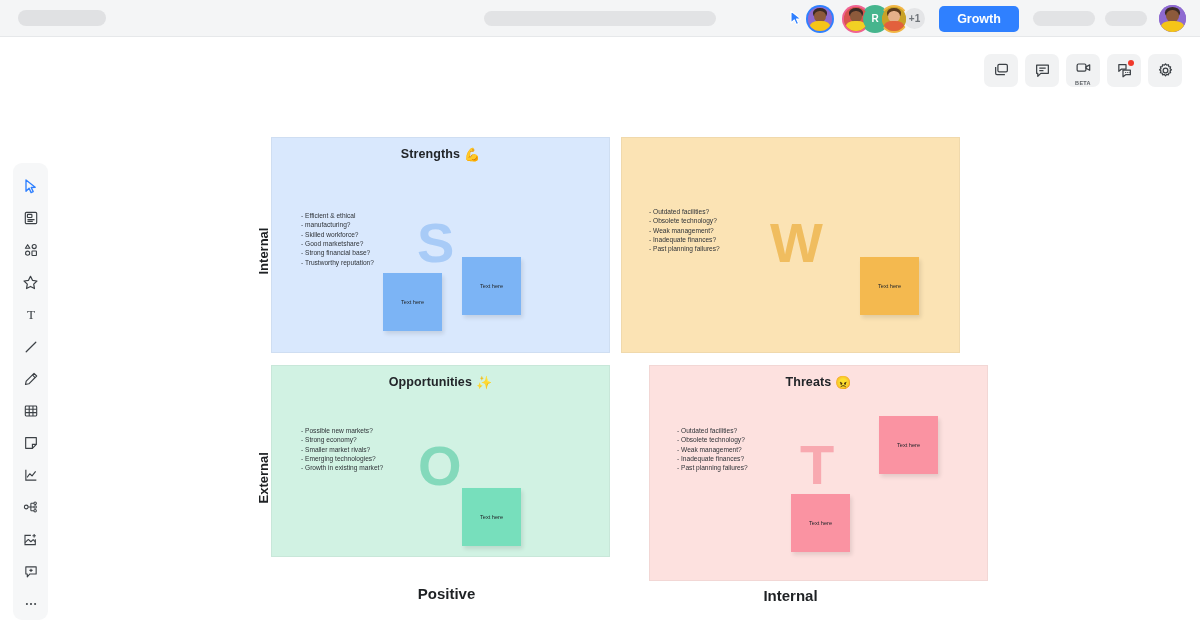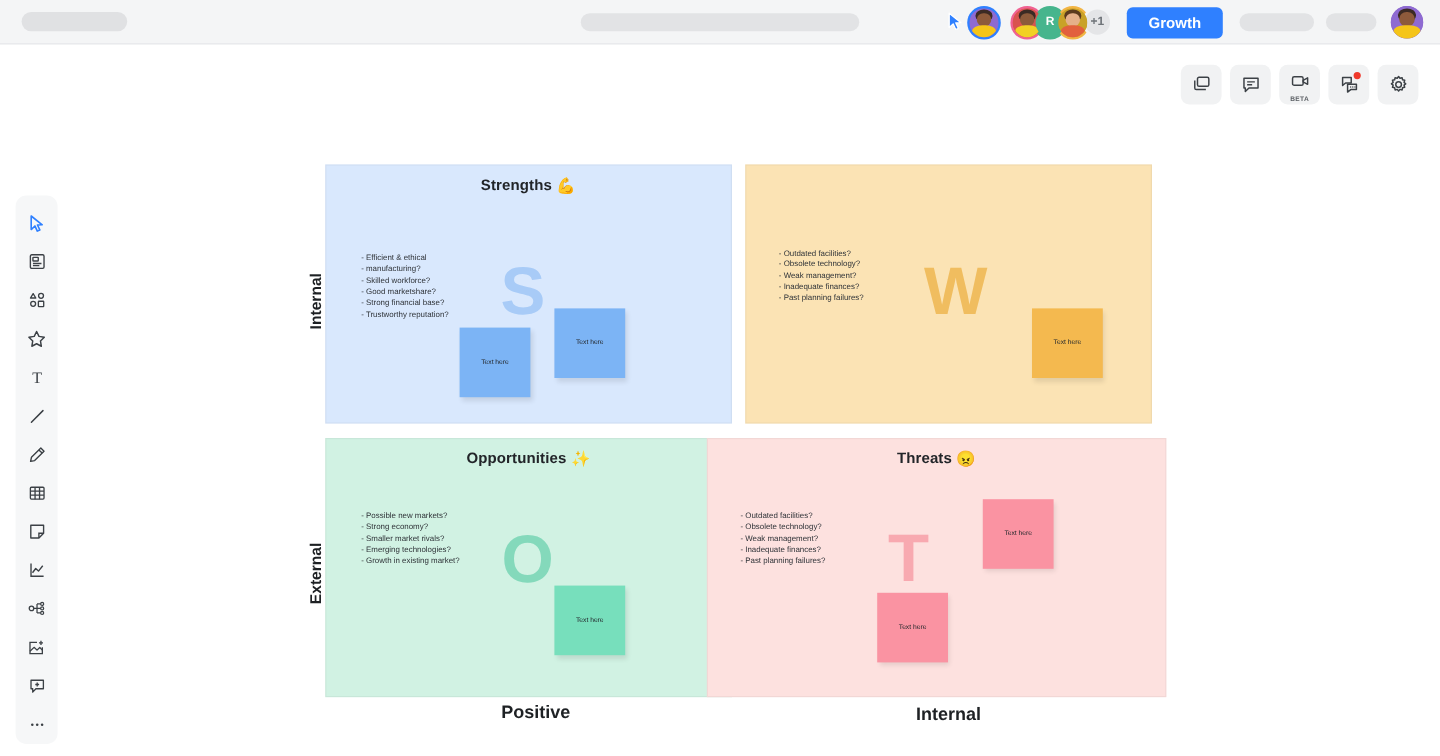--- a/index.html
+++ b/index.html
@@ -381,34 +381,34 @@
     <div class="quad" style="left:621px; top:137px; width:339px; height:216px; background:#fbe3b4;">
       <div class="watermark" style="left:148px; top:77px; color:#f0bd5f;">W</div>
       <div class="q-list" style="left:27px; top:69px;">- Outdated facilities?
 - Obsolete technology?
 - Weak management?
 - Inadequate finances?
 - Past planning failures?</div>
       <div class="sticky" style="left:238px; top:119px; width:59px; height:58px; background:#f4b94f;">Text here</div>
     </div>
 
-    <div class="quad" style="left:271px; top:365px; width:339px; height:216px; background:#d1f2e3;">
+    <div class="quad" style="left:271px; top:365px; width:339px; height:192px; background:#d1f2e3;">
       <div class="q-title">
         <span>Opportunities</span><span class="emo">✨</span>
       </div>
       <div class="watermark" style="left:146px; top:72px; color:#84d9bb;">O</div>
       <div class="q-list" style="left:29px; top:60px;">- Possible new markets?
 - Strong economy?
 - Smaller market rivals?
 - Emerging technologies?
 - Growth in existing market?</div>
       <div class="sticky" style="left:190px; top:122px; width:59px; height:58px; background:#77dfbc;">Text here</div>
     </div>
 
-    <div class="quad" style="left:589px; top:365px; width:383px; height:216px; background:#fde1df;">
+    <div class="quad" style="left:649px; top:365px; width:339px; height:216px; background:#fde1df;">
       <div class="q-title">
         <span>Threats</span><span class="emo">😠</span>
       </div>
       <div class="watermark" style="left:150px; top:71px; color:#f8a9b0;">T</div>
       <div class="q-list" style="left:27px; top:60px;">- Outdated facilities?
 - Obsolete technology?
 - Weak management?
 - Inadequate finances?
 - Past planning failures?</div>
       <div class="sticky" style="left:229px; top:50px; width:59px; height:58px; background:#fa93a2;">Text here</div>

